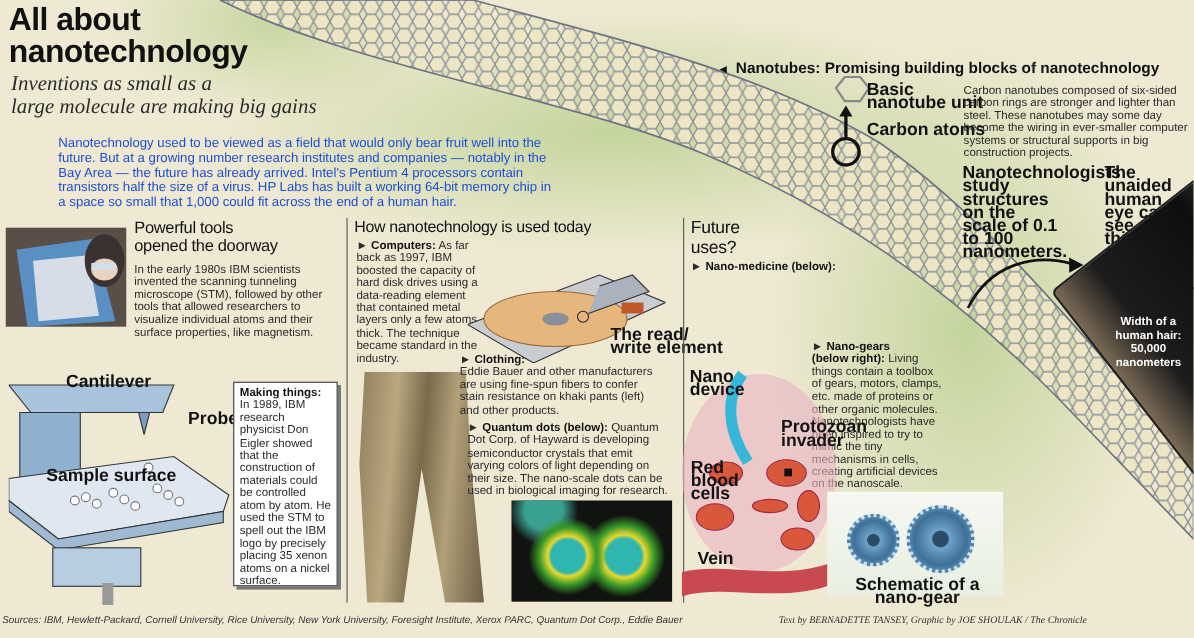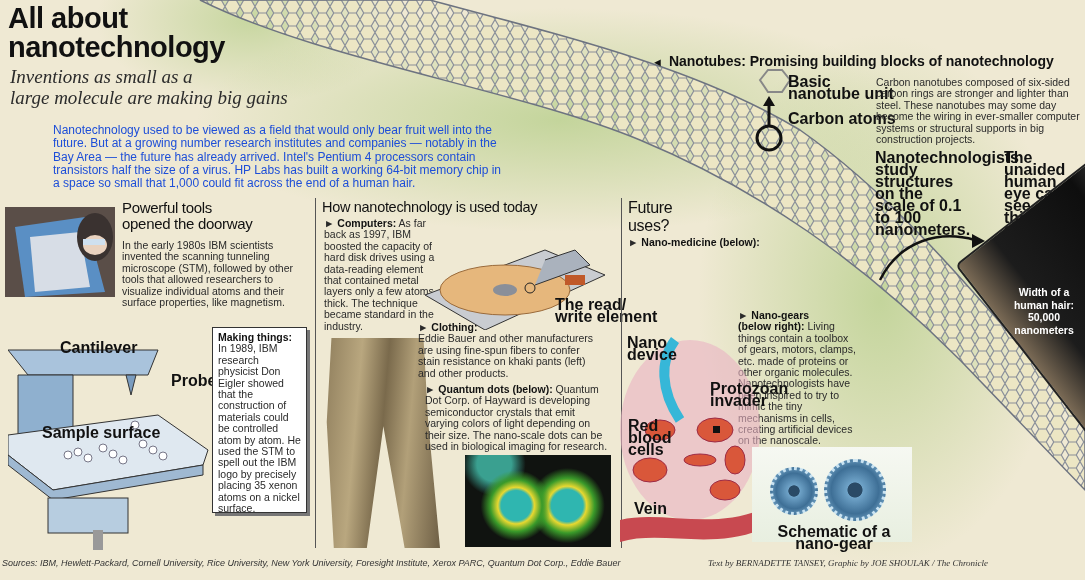--- a/index.html
+++ b/index.html
@@ -18,21 +18,21 @@
   .tube { position: absolute; left: 0; top: 0; width: 1085px; height: 580px; }
   .abs { position: absolute; }
   .title { left: 8px; top: 4px; font-family: "Liberation Sans", sans-serif; font-weight: 700; font-size: 29px; line-height: 29px; letter-spacing: -0.5px; color: #111; }
   .subtitle { left: 10px; top: 66px; font-family: "Liberation Serif", serif; font-style: italic; font-size: 19px; line-height: 21px; color: #2b2b2b; }
   .intro { left: 10px; top: 124px; width: 450px; font-size: 12px; line-height: 13.3px; color: #1d4ed8; margin-left: 43px; }
   h2.sec { font-family: "Liberation Sans", sans-serif; font-weight: 400; color: #111; letter-spacing: -0.3px; }
   .body-s { font-size: 10.5px; line-height: 11.4px; color: #2a2a2a; }
   .b { font-weight: 700; color: #111; }
   .lbl { font-weight: 700; font-size: 16px; line-height: 12px; color: #111; }
   .vrule { position: absolute; width: 1px; background: #555; }
-  .box { background: #fff; border: 1px solid #333; box-shadow: 3px 3px 0 #777; }
+  .box { background: #fff; border: 1px solid #333; box-shadow: 3px 3px 0 #777; margin-top: 20px; }
   .footer { position: absolute; top: 558px; font-size: 9px; font-style: italic; color: #333; }
   .hair { position: absolute; left: 955px; top: 265px; width: 180px; height: 330px; background: linear-gradient(90deg, #7a6a55 0%, #1c1c1c 25%, #0e0e0e 80%, #333 100%); transform: rotate(-38deg); transform-origin: left top; border: 2px solid #222; border-radius: 6px; }
   .hairtext { left: 1005px; top: 286px; width: 78px; text-align: center; color: #fff; font-weight: 700; font-size: 10.5px; line-height: 12.5px; }
   .photo-cells { left: 465px; top: 455px; width: 146px; height: 92px; background:
       radial-gradient(circle at 35% 55%, #2fb6b0 0 14%, #e8d830 17%, #3a9a2a 24%, rgba(0,0,0,0) 33%),
       radial-gradient(circle at 70% 55%, #2fb6b0 0 14%, #e8d830 17%, #3a9a2a 24%, rgba(0,0,0,0) 33%),
       radial-gradient(circle at 20% 10%, #3aa090 0 12%, rgba(0,0,0,0) 22%),
       #101310; }
   .gearbox { left: 752px; top: 447px; width: 160px; height: 95px; background: linear-gradient(#f6f8f2, #e8efe0); }
   .gear { position: absolute; border-radius: 50%; background: radial-gradient(circle, #2a4a66 0 18%, #6fa3c8 20%, #3e6f96 60%, #8ebfdf 100%); border: 3px dotted #c9e3f2; }

